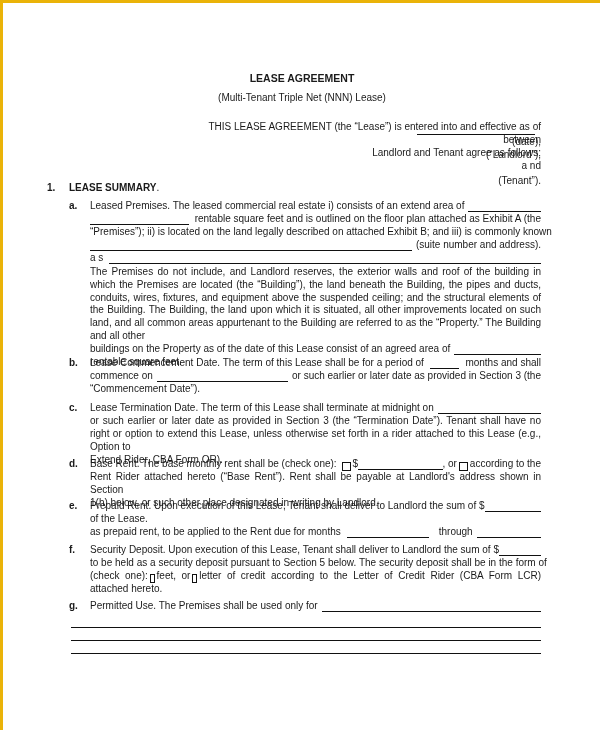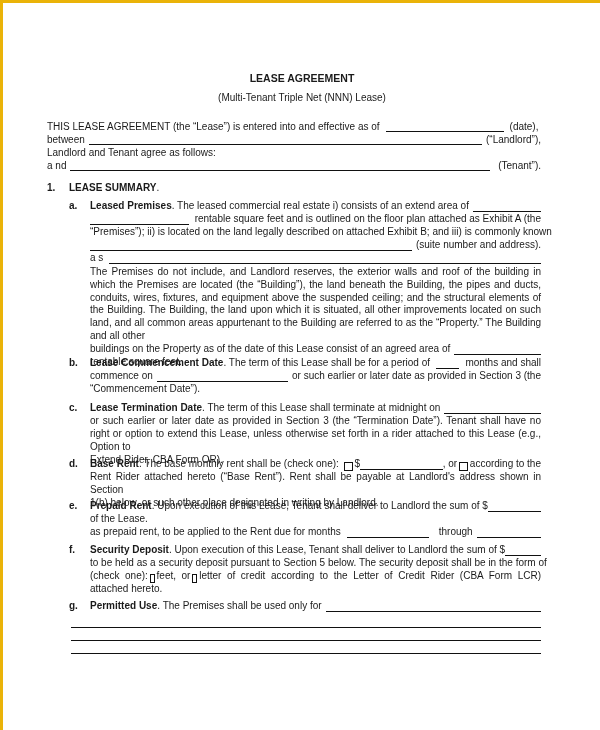--- a/index.html
+++ b/index.html
@@ -16,30 +16,30 @@
     }
     .title {
       position: absolute; top: 69px; left: 0; width: 100%;
       text-align: center; font-weight: bold; font-size: 10.5px;
     }
     .subtitle {
       position: absolute; top: 82px; left: 0; width: 100%;
       text-align: center; font-size: 10px; margin-top: 7px;
     }
     .intro { position: absolute; top: 118px; left: 44px; width: 494px; }
-    .row { display: flex; height: 13px; white-space: nowrap; }
+    .row { display: flex; align-items: flex-end; height: 13px; white-space: nowrap; flex-direction: column; }
     .blank { flex: 1; border-bottom: 1px solid #111; height: 10px; margin: 0 4px 1px 4px; }
     .fixed-blank { display: inline-block; border-bottom: 1px solid #111; height: 10px; vertical-align: baseline; }
     .sec1 { position: absolute; top: 179px; left: 44px; font-weight: bold; }
     .sec1 .num { display: inline-block; width: 22px; }
     .item { position: absolute; left: 66px; width: 472px; }
     .item .letter { position: absolute; left: 0; top: 0; font-weight: bold; }
     .item .body { position: absolute; left: 21px; width: 451px; }
     .justify { text-align: justify; text-align-last: left; }
-    b { font-weight: bold; }
+    b { font-weight: normal; }
     .cb {
       display: inline-block; width: 9px; height: 9px;
       border: 1px solid #111; vertical-align: -1px; margin: 0 2px 0 2px;
       box-sizing: border-box;
     }
     .line-full { border-bottom: 1px solid #111; height: 12px; }
     .p-line { height: 13px; white-space: nowrap; display: flex; align-items: flex-end; }
     .p-line span { white-space: nowrap; }
   </style>
 </head>

